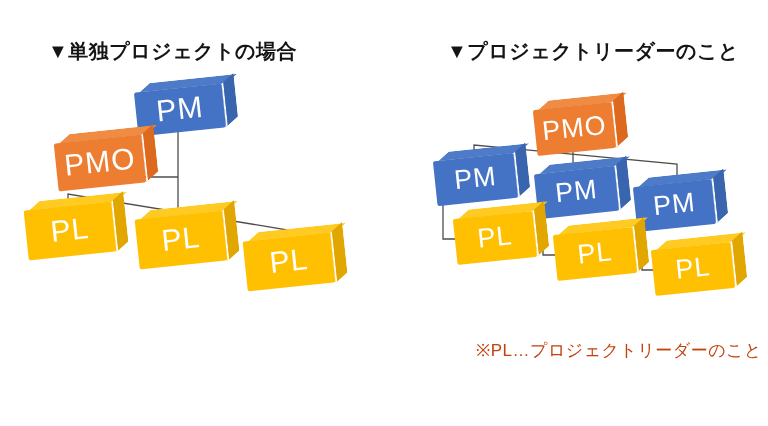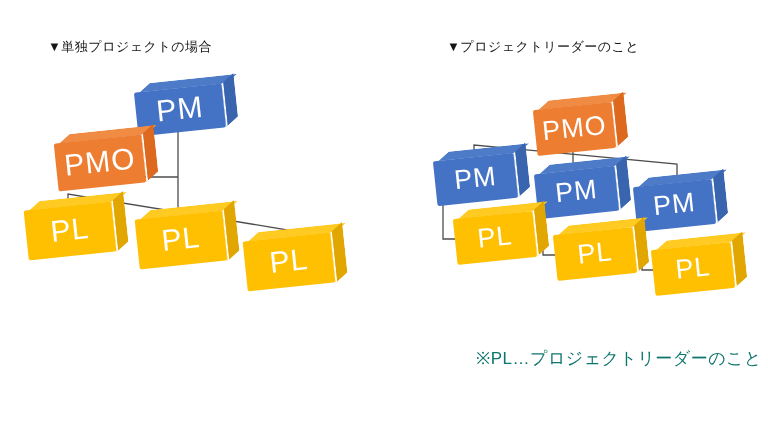--- a/index.html
+++ b/index.html
@@ -1,28 +1,28 @@
 <!DOCTYPE html>
 <html><head>
 <meta charset="utf-8">
 <style>
   html,body { margin:0; padding:0; background:#ffffff; }
   #canvas {
     position:relative; width:768px; height:426px; background:#ffffff;
     overflow:hidden; font-family:"Liberation Sans", sans-serif;
   }
   .diagram-title {
-    position:absolute; font-size:13px; font-weight:400; color:#141414;
+    position:absolute; font-size:20px; font-weight:700; color:#141414;
     letter-spacing:0.5px; white-space:nowrap;
   }
   #title-left  { left:48px; top:38px; }
   #title-right { left:447px; top:38px; }
   .footnote {
     position:absolute; left:476px; top:338px; font-size:17px; font-weight:400;
-    color:#0f766e; letter-spacing:0.5px; white-space:nowrap;margin-top:8px;
+    color:#c2410c; letter-spacing:0.5px; white-space:nowrap;
   }
   #connectors { position:absolute; left:0; top:0; z-index:1; }
   #connectors path { fill:none; stroke:#4d4d4d; stroke-width:1.3px; }
 
   
   .box3d { position:absolute; z-index:2; transform:rotate(-6deg); }
   .face-front {
     position:absolute; inset:0; border-radius:2px;
     background:var(--front);
     display:flex; align-items:center; justify-content:center;

